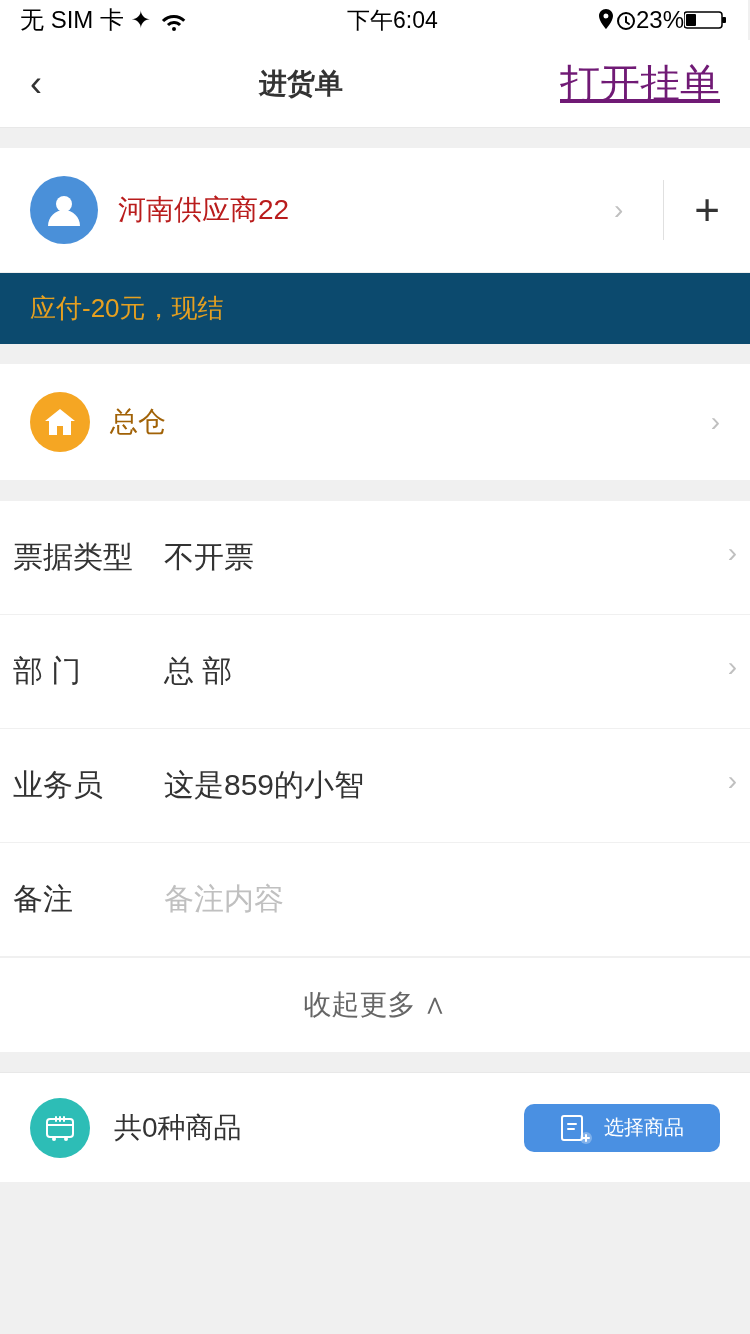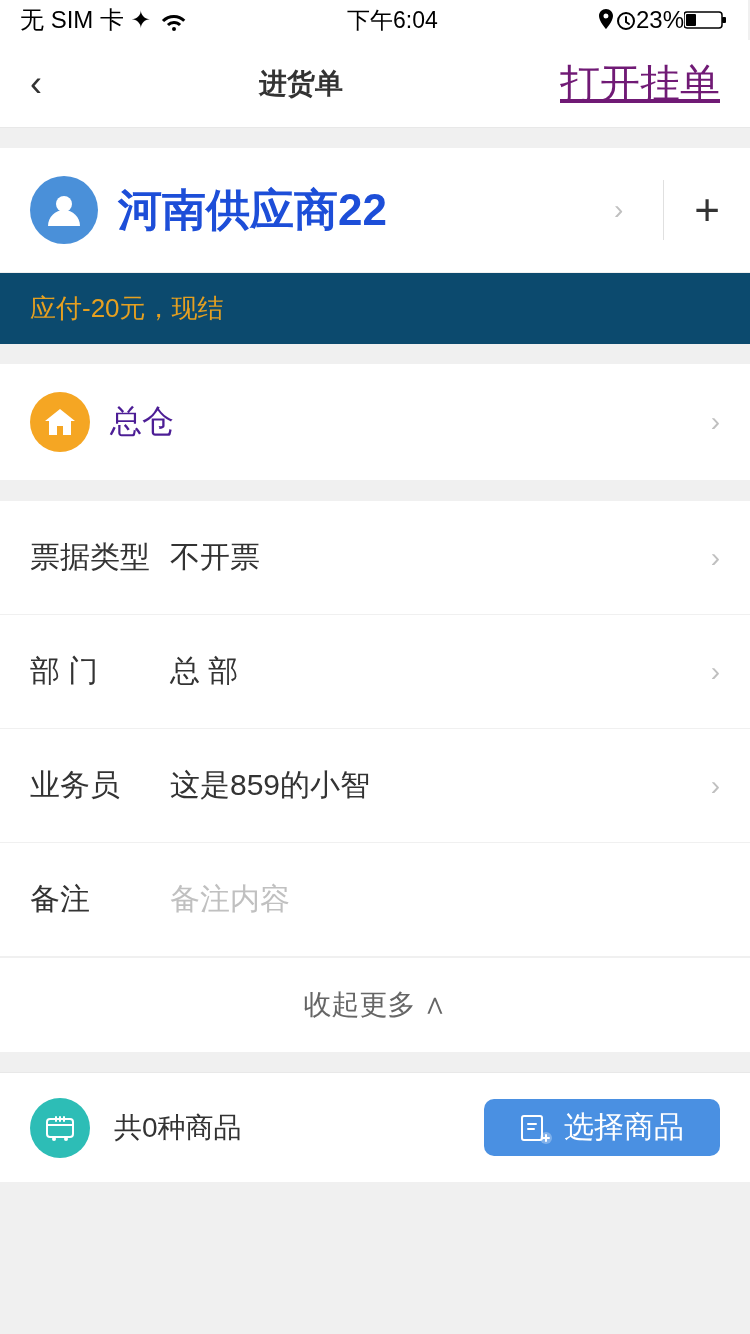--- a/index.html
+++ b/index.html
@@ -84,23 +84,22 @@
       background: #4a90d9;
       display: flex;
       align-items: center;
       justify-content: center;
       margin-right: 20px;
       flex-shrink: 0;
     }
     .supplier-avatar svg { width: 40px; height: 40px; }
     .supplier-name {
       flex: 1;
-      font-size: 44px;
-      color: #1d4ed8;
-      font-weight: bold;
+      font-size: 28px;
+      color: #b91c1c;
     }
     .arrow-icon {
       color: #c0c0c0;
       font-size: 28px;
       margin-right: 20px;
     }
     .add-icon {
       font-size: 44px;
       color: #333;
       font-weight: 300;
@@ -135,32 +134,33 @@
       border-radius: 50%;
       background: #f5a623;
       display: flex;
       align-items: center;
       justify-content: center;
       margin-right: 20px;
       flex-shrink: 0;
     }
     .warehouse-name {
       flex: 1;
-      font-size: 32px;
-      color: #4c1d95;
+      font-size: 28px;
+      color: #a16207;
     }
 
     
     .form-row {
       display: flex;
-      align-items: center;
-      padding: 36px 30px;
+      align-items: flex-start;
+      padding: 36px 13px;
       background: #fff;
       border-bottom: 1px solid #f0f0f0;
       min-height: 100px;
+      gap: 11px;
     }
     .form-label {
       font-size: 30px;
       color: #333;
       width: 130px;
       flex-shrink: 0;
     }
     .form-value {
       flex: 1;
       font-size: 30px;
@@ -211,21 +211,21 @@
     }
     .product-count {
       font-size: 28px;
       color: #333;
     }
     .select-btn {
       background: #4a90e2;
       color: #fff;
       border-radius: 10px;
       padding: 8px 36px;
-      font-size: 30px;
+      font-size: 20px;
       display: flex;
       align-items: center;
       gap: 12px;
       cursor: pointer;
     }
 
     
     .page-fill {
       background: #f0f0f0;
       flex: 1;

